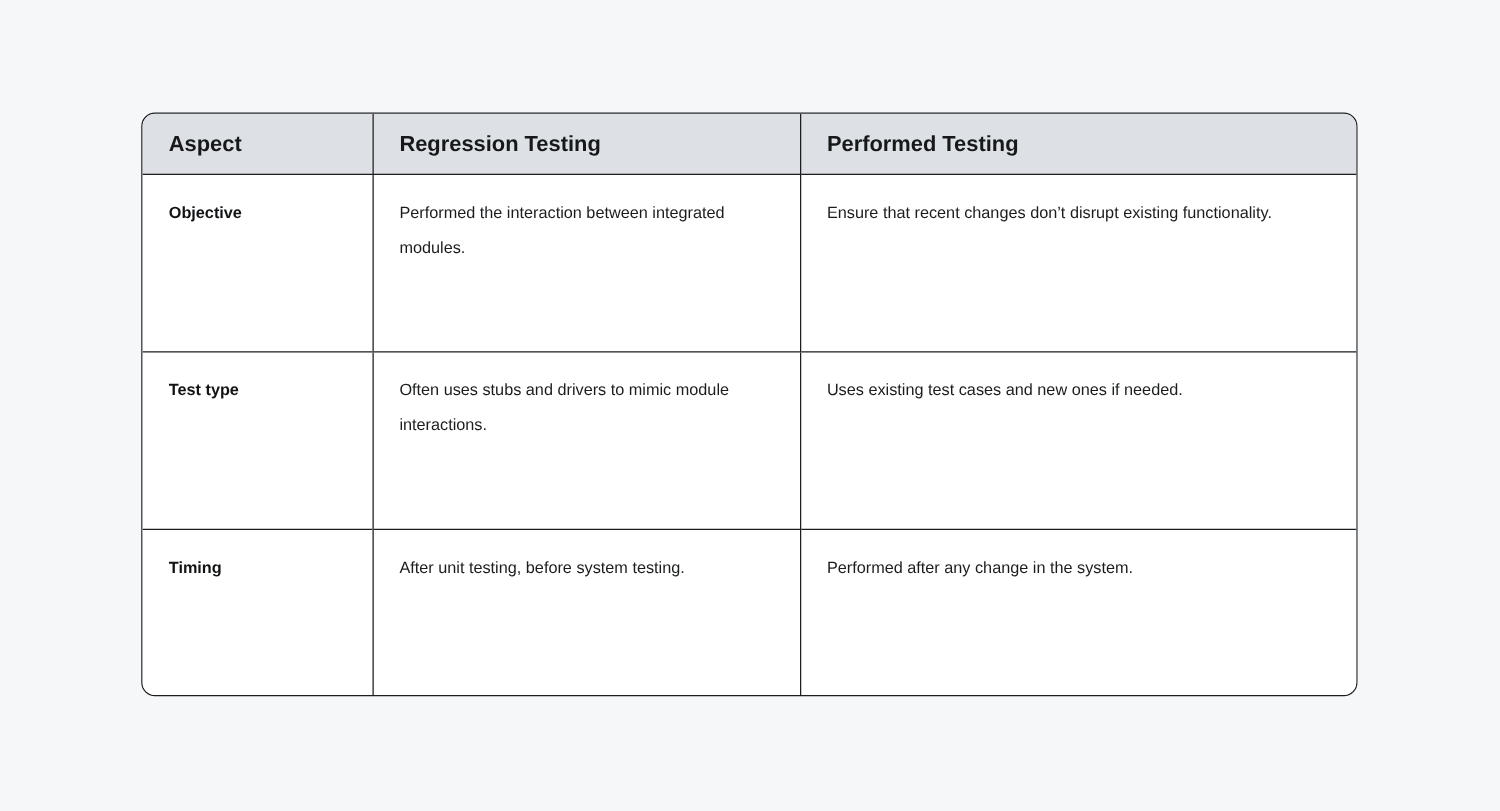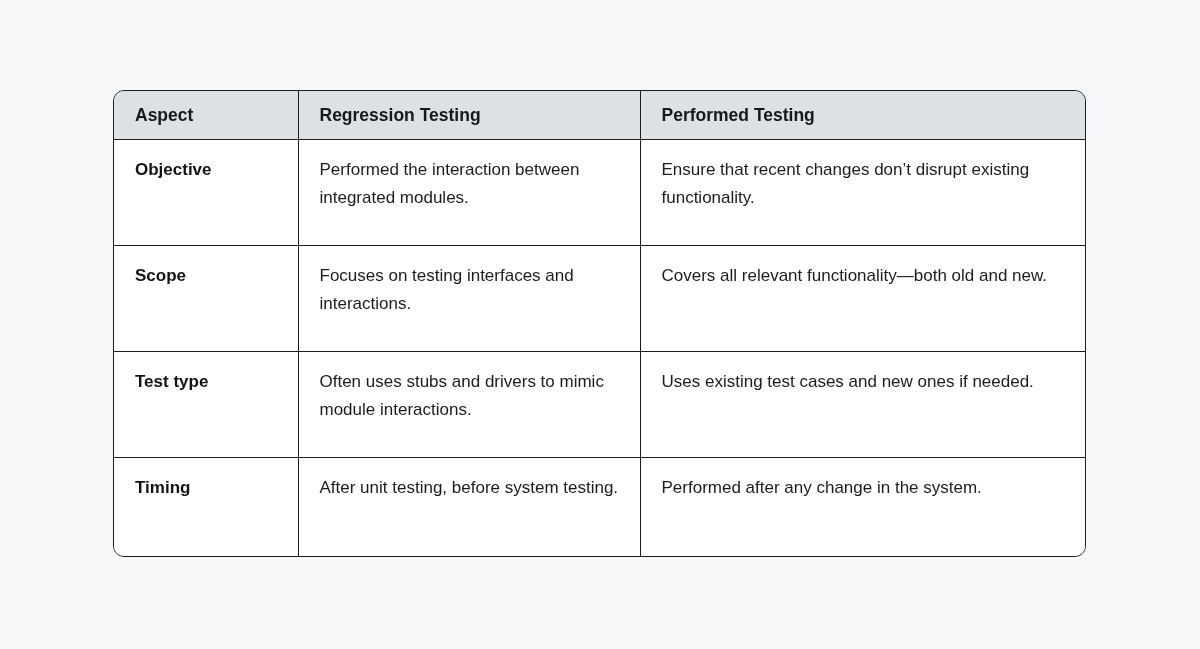--- a/index.html
+++ b/index.html
@@ -53,21 +53,21 @@
     white-space: nowrap;
     vertical-align: middle;
   }
   table.cmp thead th:last-child { border-right: none; }
 
   table.cmp tbody td {
     border-top: 1.5px solid #1b1d1f;
     border-right: 1.5px solid #1b1d1f;
     padding: 16px 20px 16px 21px;
     vertical-align: top;
-    font-size: 17px;
+    font-size: 13px;
     line-height: 28px;
     color: #1a1c1e;
     background: #ffffff;
     height: 83px;
     box-sizing: border-box;
   }
   table.cmp tbody tr:first-child td { border-top: none; }
   table.cmp tbody td:last-child { border-right: none; }
 
   table.cmp tbody td.aspect-cell {
@@ -102,31 +102,20 @@
         </td>
         <td>
           <span class="cell-text">Performed the interaction between integrated modules.</span>
         </td>
         <td>
           <span class="cell-text">Ensure that recent changes don’t disrupt existing functionality.</span>
         </td>
       </tr>
       <tr>
         <td class="aspect-cell">
-          <span class="cell-text">Scope</span>
-        </td>
-        <td>
-          <span class="cell-text">Focuses on testing interfaces and interactions.</span>
-        </td>
-        <td>
-          <span class="cell-text">Covers all relevant functionality—both old and new.</span>
-        </td>
-      </tr>
-      <tr>
-        <td class="aspect-cell">
           <span class="cell-text">Test type</span>
         </td>
         <td>
           <span class="cell-text">Often uses stubs and drivers to mimic module interactions.</span>
         </td>
         <td>
           <span class="cell-text">Uses existing test cases and new ones if needed.</span>
         </td>
       </tr>
       <tr>

